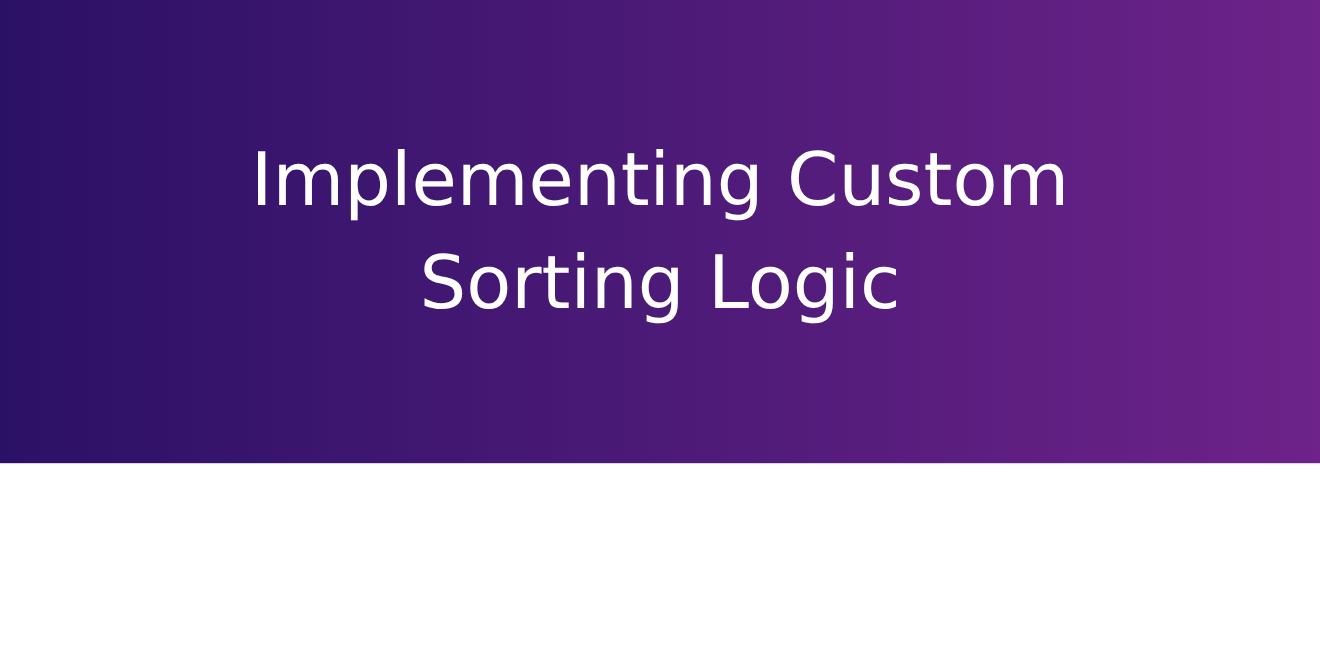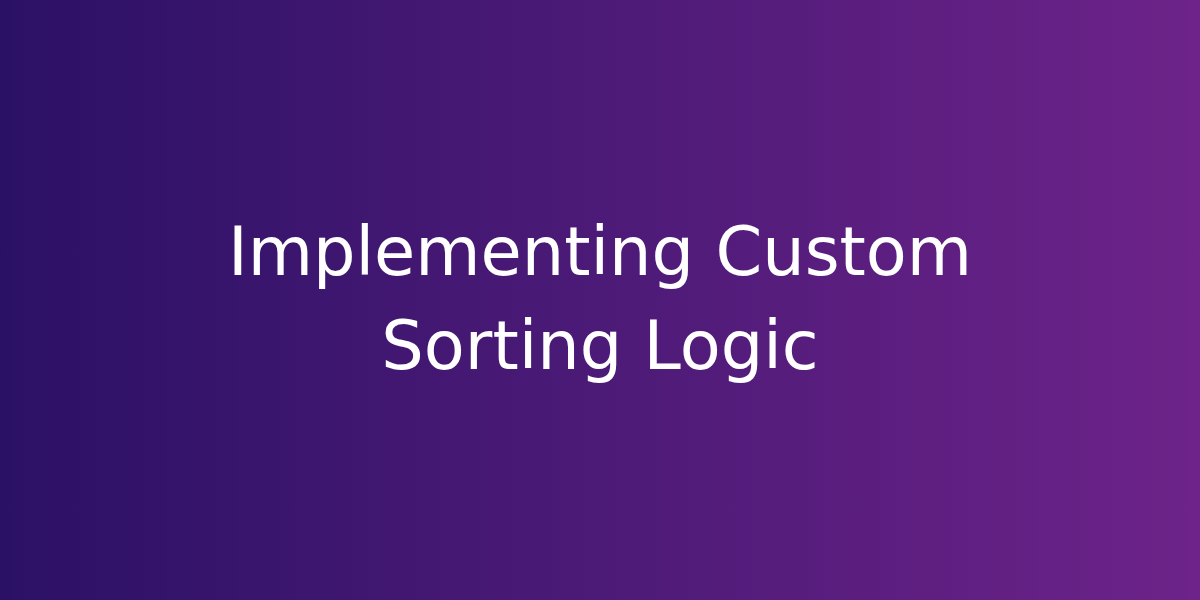--- a/index.html
+++ b/index.html
@@ -13,21 +13,21 @@
     height: 600px;
     overflow: hidden;
     font-family: "DejaVu Sans", "Liberation Sans", sans-serif;
   }
 
   
   .banner {
     position: relative;
     box-sizing: border-box;
     width: 1200px;
-    height: 600px;
+    height: 421px;
     display: flex;
     align-items: center;
     justify-content: center;
     
     background-image: linear-gradient(90deg, #2b1166 0%, #6d2389 100%);
     background-color: #4c1b79;
     overflow: hidden;
   }
 
   .banner-inner {

